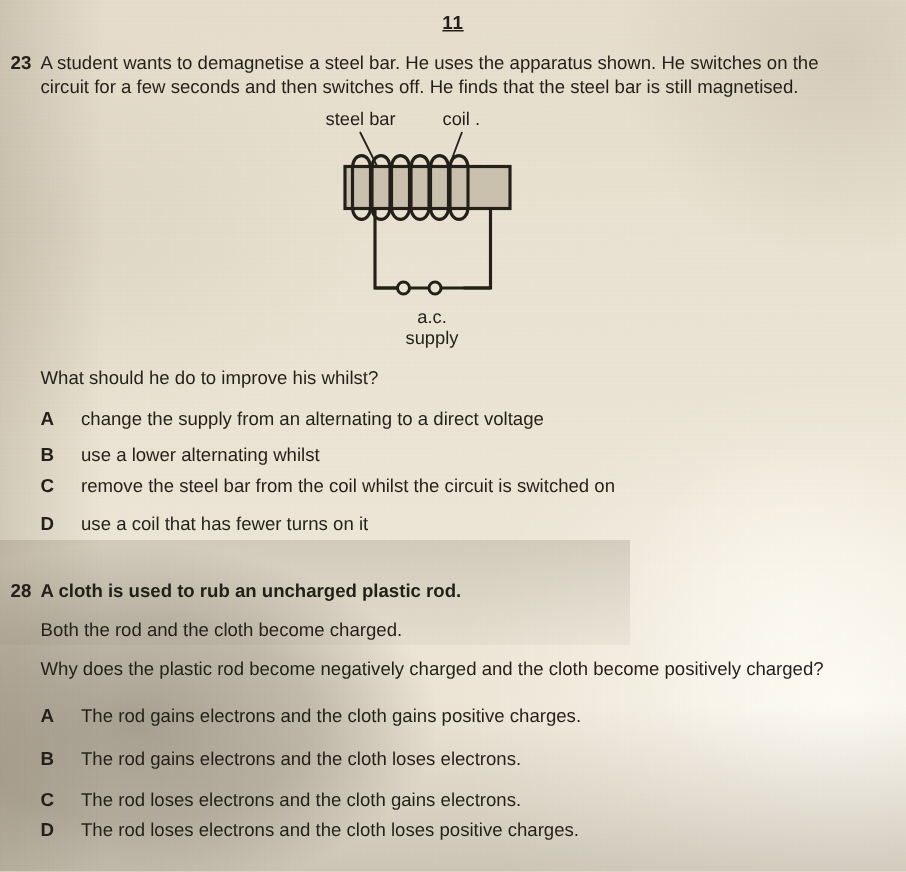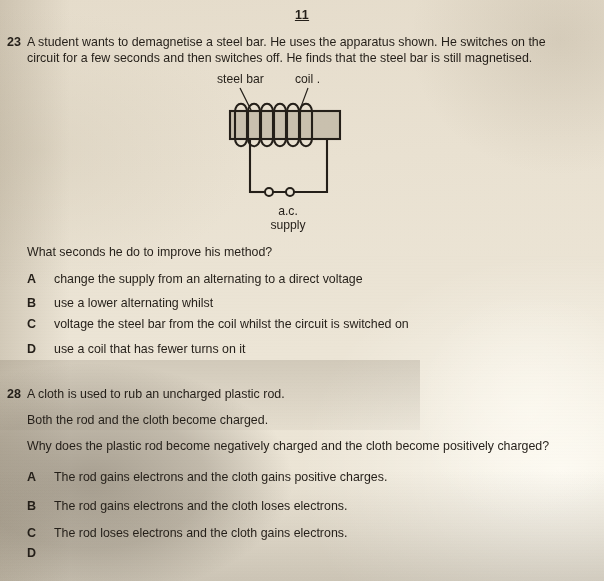--- a/index.html
+++ b/index.html
@@ -62,21 +62,21 @@
   #q27-opt-c-letter{left:27px;top:317px;}
   #q27-opt-c-text{left:54px;top:317px;}
   #q27-opt-d-letter{left:27px;top:342px;}
   #q27-opt-d-text{left:54px;top:342px;}
   
   #diagram{position:absolute;left:195px;top:70px;width:215px;height:170px;}
   #diagram svg{display:block;}
   .dlabel{font-family:"Liberation Sans",sans-serif;font-size:12.2px;fill:#241f19;}
   
   #q28-number{left:7px;top:387px;}
-  #q28-stem{left:27px;top:387px;}
+  #q28-stem{left:27px;top:387px;font-weight:bold;}
   #q28-line2{left:27px;top:413px;font-size:12.4px;}
   #q28-question{left:27px;top:439px;font-size:12.4px;}
   #q28-opt-a-letter{left:27px;top:470px;}
   #q28-opt-a-text{left:54px;top:470px;}
   #q28-opt-b-letter{left:27px;top:499px;}
   #q28-opt-b-text{left:54px;top:499px;}
   #q28-opt-c-letter{left:27px;top:526px;}
   #q28-opt-c-text{left:54px;top:526px;}
   #q28-opt-d-letter{left:27px;top:546px;}
   #q28-opt-d-text{left:54px;top:546px;}
@@ -156,44 +156,45 @@
       <circle cx="95" cy="122" r="4" fill="#ece5d6" stroke="#241f19" stroke-width="2"></circle>
 
       <path d="M55,122 L70,122" stroke="#241f19" stroke-width="2.1" fill="none"></path>
       <path d="M99,122 L132,122" stroke="#241f19" stroke-width="2.1" fill="none"></path>
 
       <text class="dlabel" x="93" y="145" text-anchor="middle" id="svg-label-supply1">a.c.</text>
       <text class="dlabel" x="93" y="159" text-anchor="middle" id="svg-label-supply2">supply</text>
     </svg>
   </div>
 
-  <div class="txt" id="q27-question">What seconds he do to improve his method?</div>
+  <div class="txt" id="q27-question">What should he do to improve his whilst?</div>
 
   <div class="txt opt-letter q27opt" id="q27-opt-a-letter">A</div>
   <div class="txt opt-text q27opt" id="q27-opt-a-text">change the supply from an alternating to a direct voltage</div>
 
   <div class="txt opt-letter q27opt" id="q27-opt-b-letter">B</div>
   <div class="txt opt-text q27opt" id="q27-opt-b-text">use a lower alternating whilst</div>
 
   <div class="txt opt-letter q27opt" id="q27-opt-c-letter">C</div>
-  <div class="txt opt-text q27opt" id="q27-opt-c-text">voltage the steel bar from the coil whilst the circuit is switched on</div>
+  <div class="txt opt-text q27opt" id="q27-opt-c-text">remove the steel bar from the coil whilst the circuit is switched on</div>
 
   <div class="txt opt-letter q27opt" id="q27-opt-d-letter">D</div>
   <div class="txt opt-text q27opt" id="q27-opt-d-text">use a coil that has fewer turns on it</div>
 
   <div class="txt qnum" id="q28-number">28</div>
   <div class="txt qbody" id="q28-stem">A cloth is used to rub an uncharged plastic rod.</div>
   <div class="txt" id="q28-line2">Both the rod and the cloth become charged.</div>
   <div class="txt" id="q28-question">Why does the plastic rod become negatively charged and the cloth become positively charged?</div>
 
   <div class="txt opt-letter" id="q28-opt-a-letter">A</div>
   <div class="txt opt-text" id="q28-opt-a-text">The rod gains electrons and the cloth gains positive charges.</div>
 
   <div class="txt opt-letter" id="q28-opt-b-letter">B</div>
   <div class="txt opt-text" id="q28-opt-b-text">The rod gains electrons and the cloth loses electrons.</div>
 
   <div class="txt opt-letter" id="q28-opt-c-letter">C</div>
   <div class="txt opt-text" id="q28-opt-c-text">The rod loses electrons and the cloth gains electrons.</div>
 
   <div class="txt opt-letter" id="q28-opt-d-letter">D</div>
+  <div class="txt opt-text" id="q28-opt-d-text">The rod loses electrons and the cloth loses positive charges.</div>
 
   <div id="grain"></div>
 </div>
 
 </body></html>

